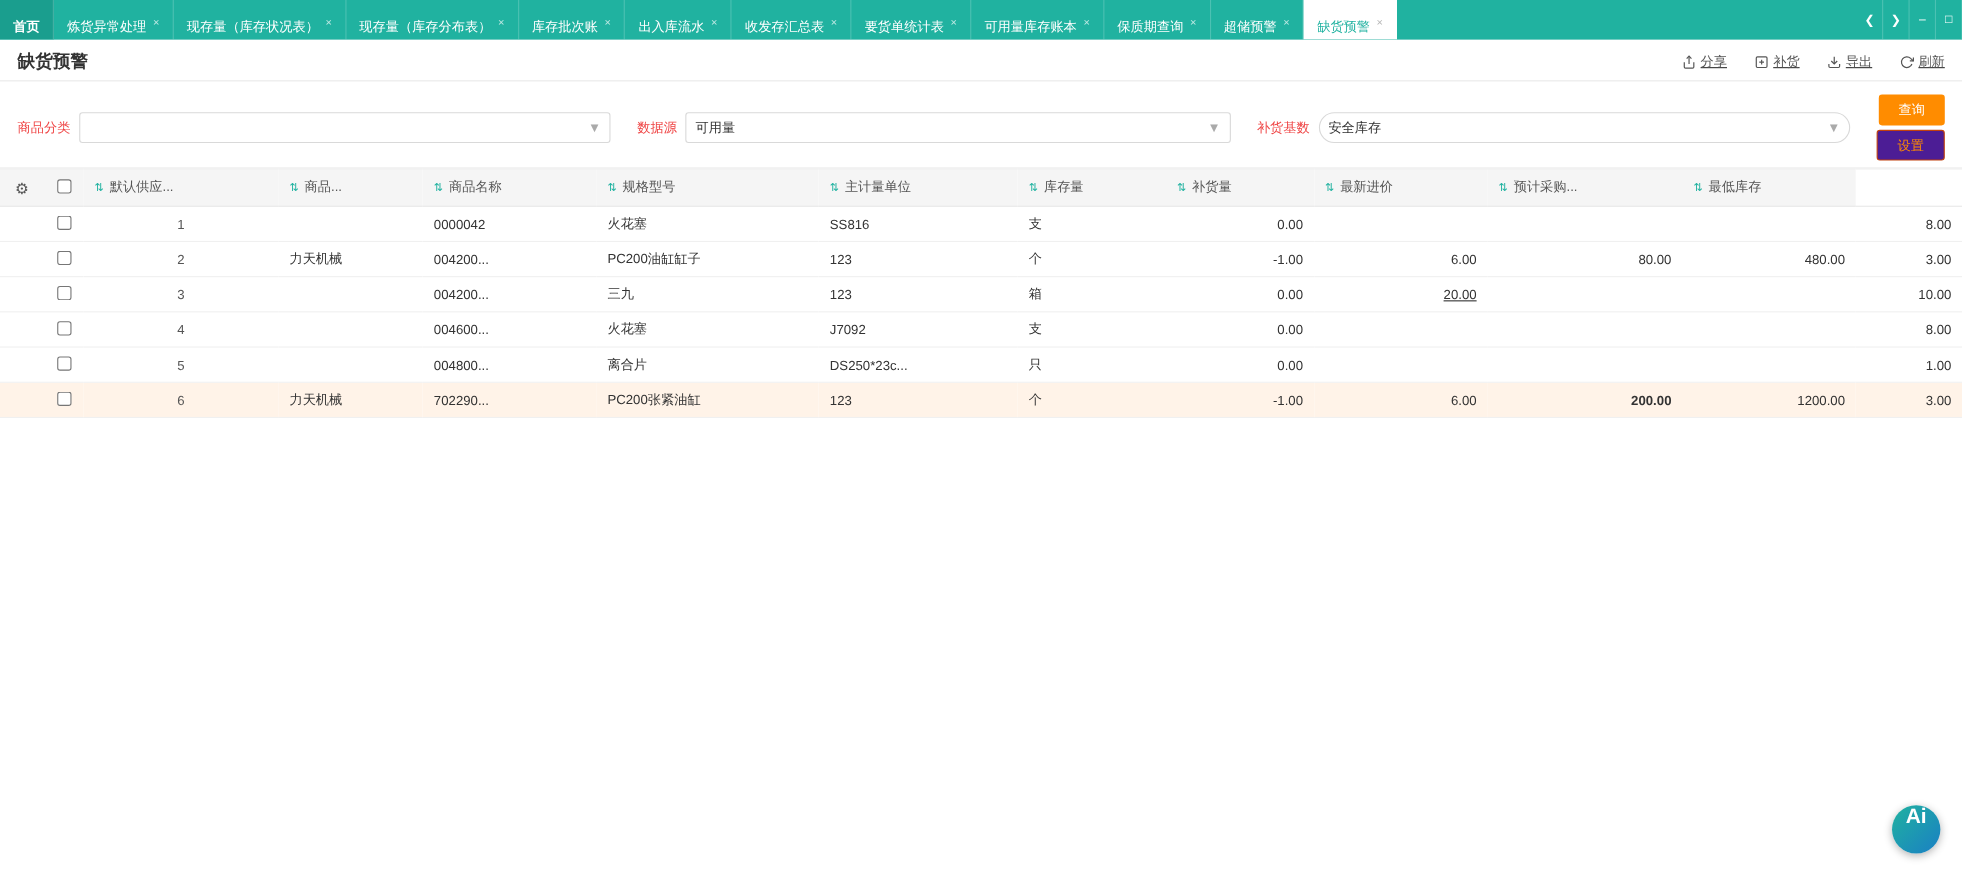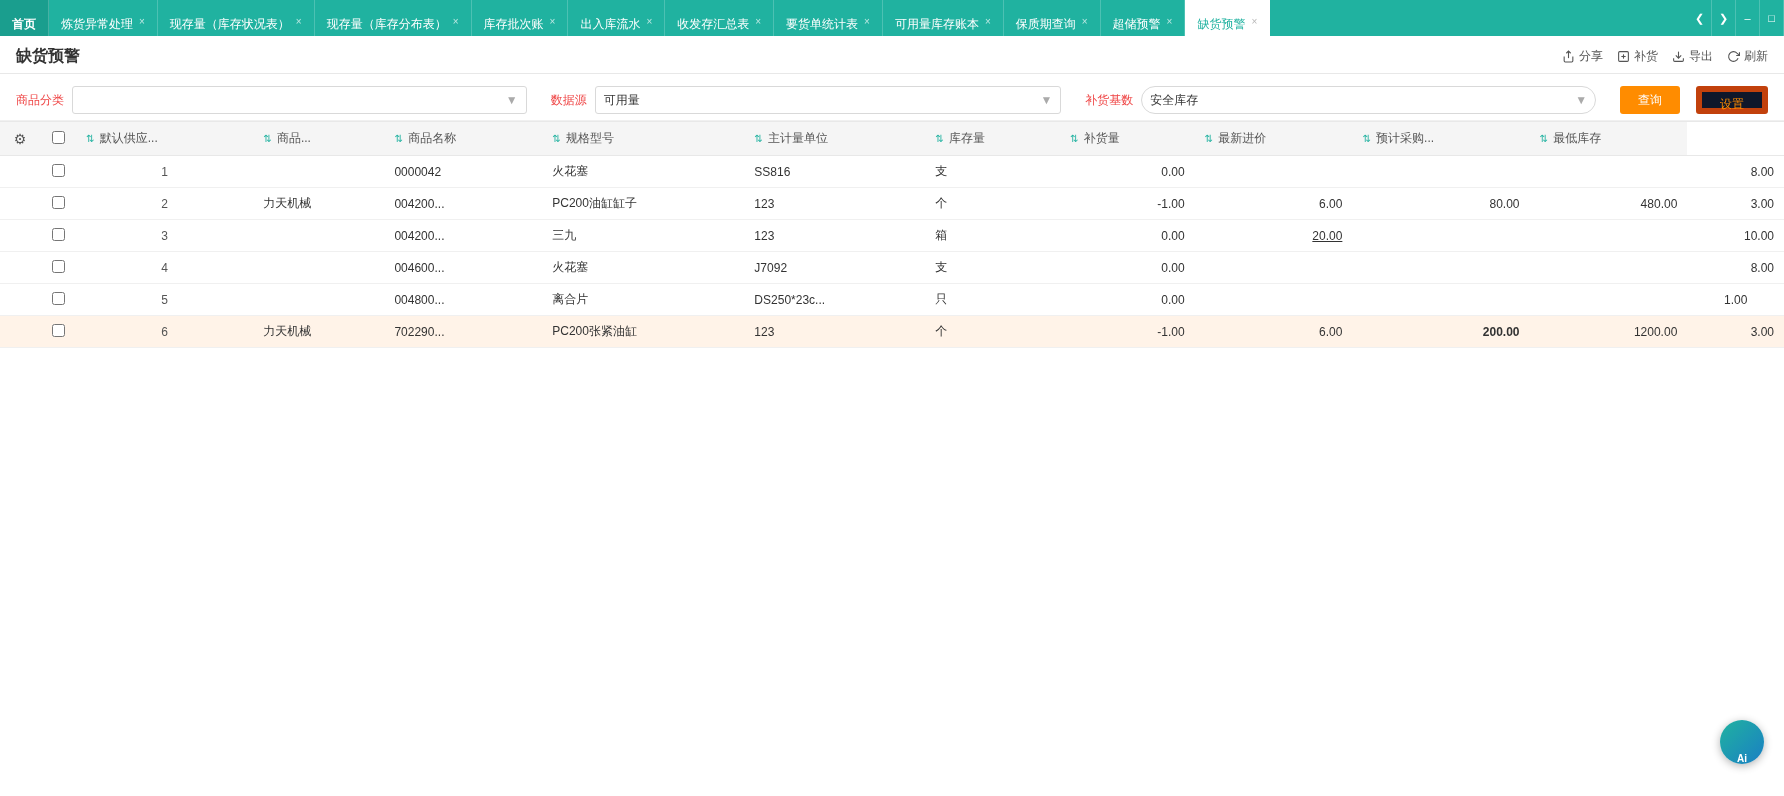--- a/index.html
+++ b/index.html
@@ -79,21 +79,22 @@
       border-bottom: 1px solid #e8e8e8;
     }
     .page-title {
       font-size: 16px;
       font-weight: bold;
       color: #333;
     }
     .header-actions {
       display: flex;
       align-items: center;
-      gap: 14px;
+      gap: 25px;
+      text-decoration: underline;
     }
     .header-action-btn {
       display: flex;
       align-items: center;
       gap: 4px;
       color: #555;
       cursor: pointer;
       font-size: 12px;
     }
     .filter-label {
@@ -126,23 +127,23 @@
       background: #ff8c00;
       color: #fff;
       border: none;
       border-radius: 3px;
       padding: 5px 18px;
       cursor: pointer;
       font-size: 12px;
       height: 28px;
     }
     .btn-settings {
-      background: #0f172a;
+      background: #4c1d95;
       color: #ff8c00;
-      border: 6px solid #c2410c;
+      border: 1px solid #c2410c;
       border-radius: 3px;
       padding: 4px 18px;
       cursor: pointer;
       font-size: 12px;
       height: 28px;
     }
 
     
     .table-container {
       padding: 0 0;
@@ -205,30 +206,30 @@
     
     .gear-icon-cell {
       text-align: center;
       color: #666;
       cursor: pointer;
     }
 
     .ai-badge {
       position: fixed;
       right: 20px;
-      bottom: 32px;
+      bottom: 20px;
       background: linear-gradient(135deg, #20b2a0, #1a7fc4);
       color: #fff;
       border-radius: 50%;
       width: 44px;
       height: 44px;
       display: flex;
-      align-items: flex-end;
+      align-items: flex-start;
       justify-content: center;
-      font-size: 10px;
+      font-size: 19px;
       font-weight: bold;
       cursor: pointer;
       box-shadow: 0 2px 8px rgba(0,0,0,0.3);
     }
   </style>
 </head>
 <body>
 
 <div class="tab-bar">
   <div class="tab-item home">
@@ -344,21 +345,21 @@
     </div>
 
     <div style="display:flex;align-items:center;gap:8px;flex:1.2;">
       <span class="filter-label">补货基数</span>
       <div class="filter-select" style="flex:1;border-radius:14px;">
         <span class="filter-select-value">安全库存</span>
         <span class="select-arrow">▼</span>
       </div>
     </div>
 
-    <div style="display:flex;flex-direction:row;gap:16px;align-items:flex-end;">
+    <div style="display:flex;flex-direction:column;gap:4px;align-items:flex-end;">
       <button class="btn-query">查询</button>
       <button class="btn-settings">设置</button>
     </div>
   </div>
 
   <div class="table-container">
     <table>
       <thead>
         <tr>
           <th class="th-gear">
@@ -486,21 +487,21 @@
       <td style="text-align:center;color:#555;">5</td>
       <td></td>
       <td>004800...</td>
       <td>离合片</td>
       <td>DS250*23c...</td>
       <td>只</td>
       <td style="text-align:right;">0.00</td>
       <td style="text-align:right;"></td>
       <td style="text-align:right;"></td>
       <td style="text-align:right;"></td>
-      <td style="text-align:center;">1.00</td>
+      <td style="text-align:right;">1.00</td>
     </tr>
           <tr class="highlighted">
       <td class="td-center gear-icon-cell"></td>
       <td class="checkbox-cell">
         <input type="checkbox" style="">
       </td>
       <td style="text-align:center;color:#555;">6</td>
       <td>力天机械</td>
       <td>702290...</td>
       <td>PC200张紧油缸</td>

